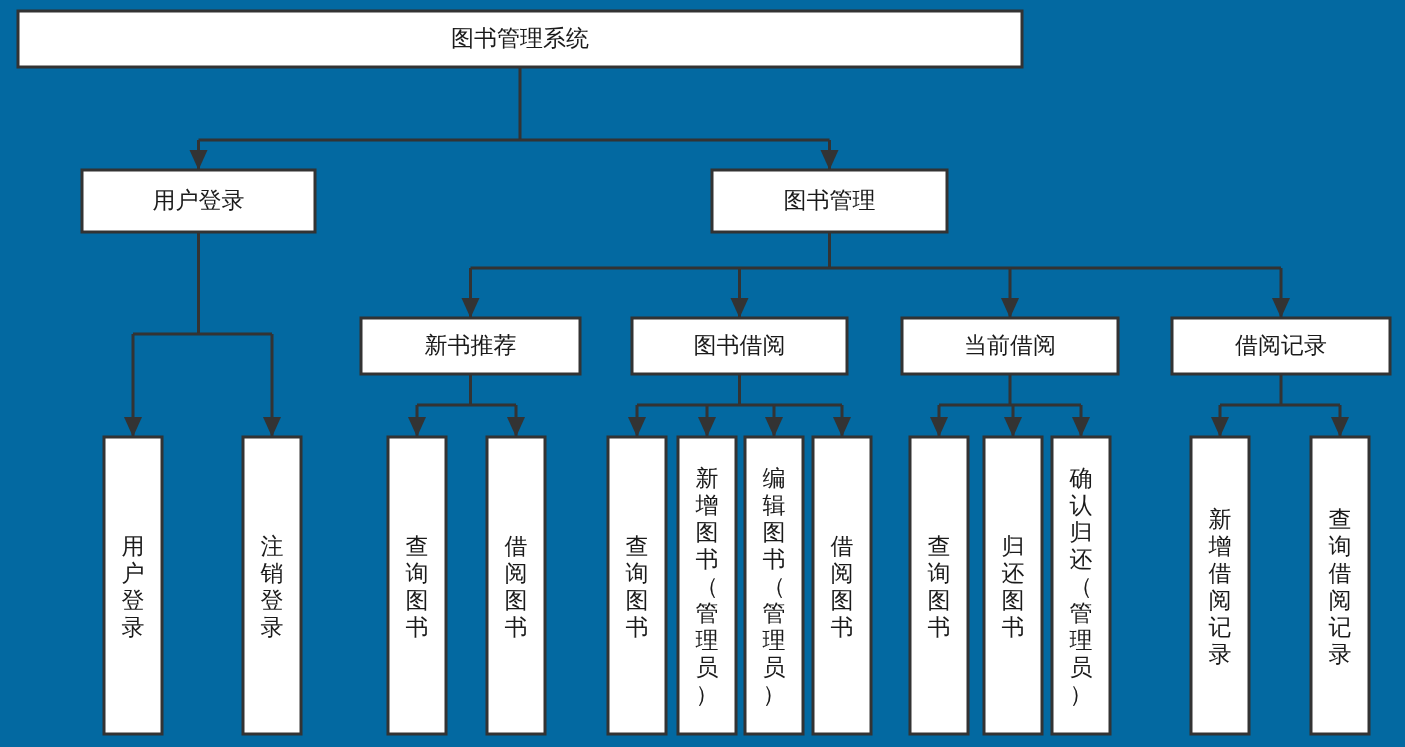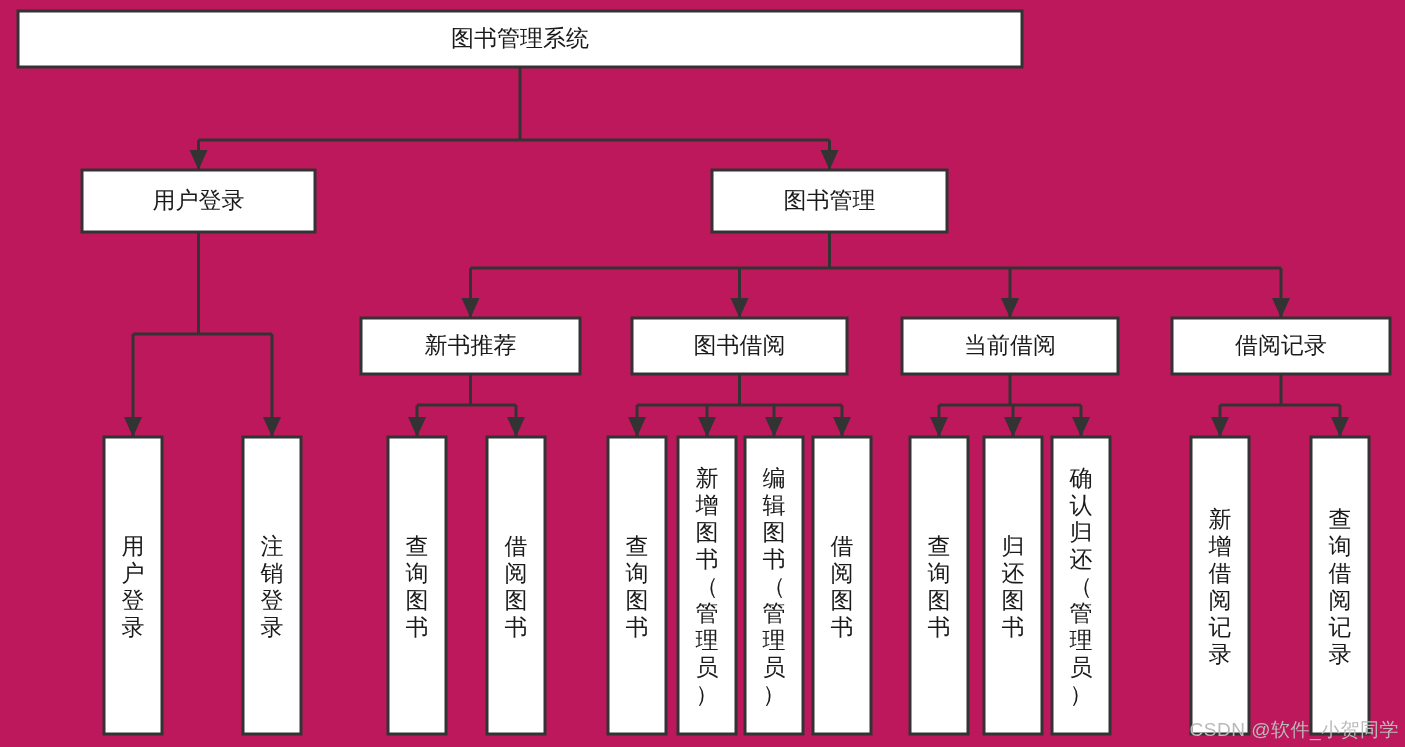--- a/index.html
+++ b/index.html
@@ -1,21 +1,21 @@
 <!DOCTYPE html>
 <html><head>
 <meta charset="utf-8">
 <style>
   html,body{margin:0;padding:0;background:#ffffff;}
   body{
     width:1405px;height:747px;
     font-family:"Liberation Sans","DejaVu Sans",sans-serif;
     overflow:hidden;
   }
-  #diagram-root{position:relative;width:1405px;height:747px;background:#be185d;}
+  #diagram-root{position:relative;width:1405px;height:747px;background:#0369a1;}
   svg#tree-svg{position:absolute;left:0;top:0;width:1405px;height:747px;}
   .node-box{fill:#ffffff;stroke:#333333;stroke-width:3;}
   .edge-line{stroke:#333333;stroke-width:3;fill:none;}
   .arrow-head{fill:#333333;stroke:none;}
   .node-label{
     font-family:"Liberation Sans","DejaVu Sans",sans-serif;
     font-size:23px;fill:#1a1a1a;
     dominant-baseline:middle;text-anchor:middle;
   }
   .leaf-label{
@@ -167,15 +167,14 @@
           <rect x="1191" y="437" width="58" height="297" class="node-box"></rect>
           <text x="1220" y="526.64" class="leaf-label"><tspan x="1220" dy="0">新</tspan><tspan x="1220" dy="27">增</tspan><tspan x="1220" dy="27">借</tspan><tspan x="1220" dy="27">阅</tspan><tspan x="1220" dy="27">记</tspan><tspan x="1220" dy="27">录</tspan></text>
         </g>
         <g>
           <rect x="1311" y="437" width="58" height="297" class="node-box"></rect>
           <text x="1340" y="526.64" class="leaf-label"><tspan x="1340" dy="0">查</tspan><tspan x="1340" dy="27">询</tspan><tspan x="1340" dy="27">借</tspan><tspan x="1340" dy="27">阅</tspan><tspan x="1340" dy="27">记</tspan><tspan x="1340" dy="27">录</tspan></text>
         </g>
       </g>
   </svg>
 
-  <div class="watermark">CSDN @软件_小贺同学</div>
 
 </div>
 
 </body></html>

